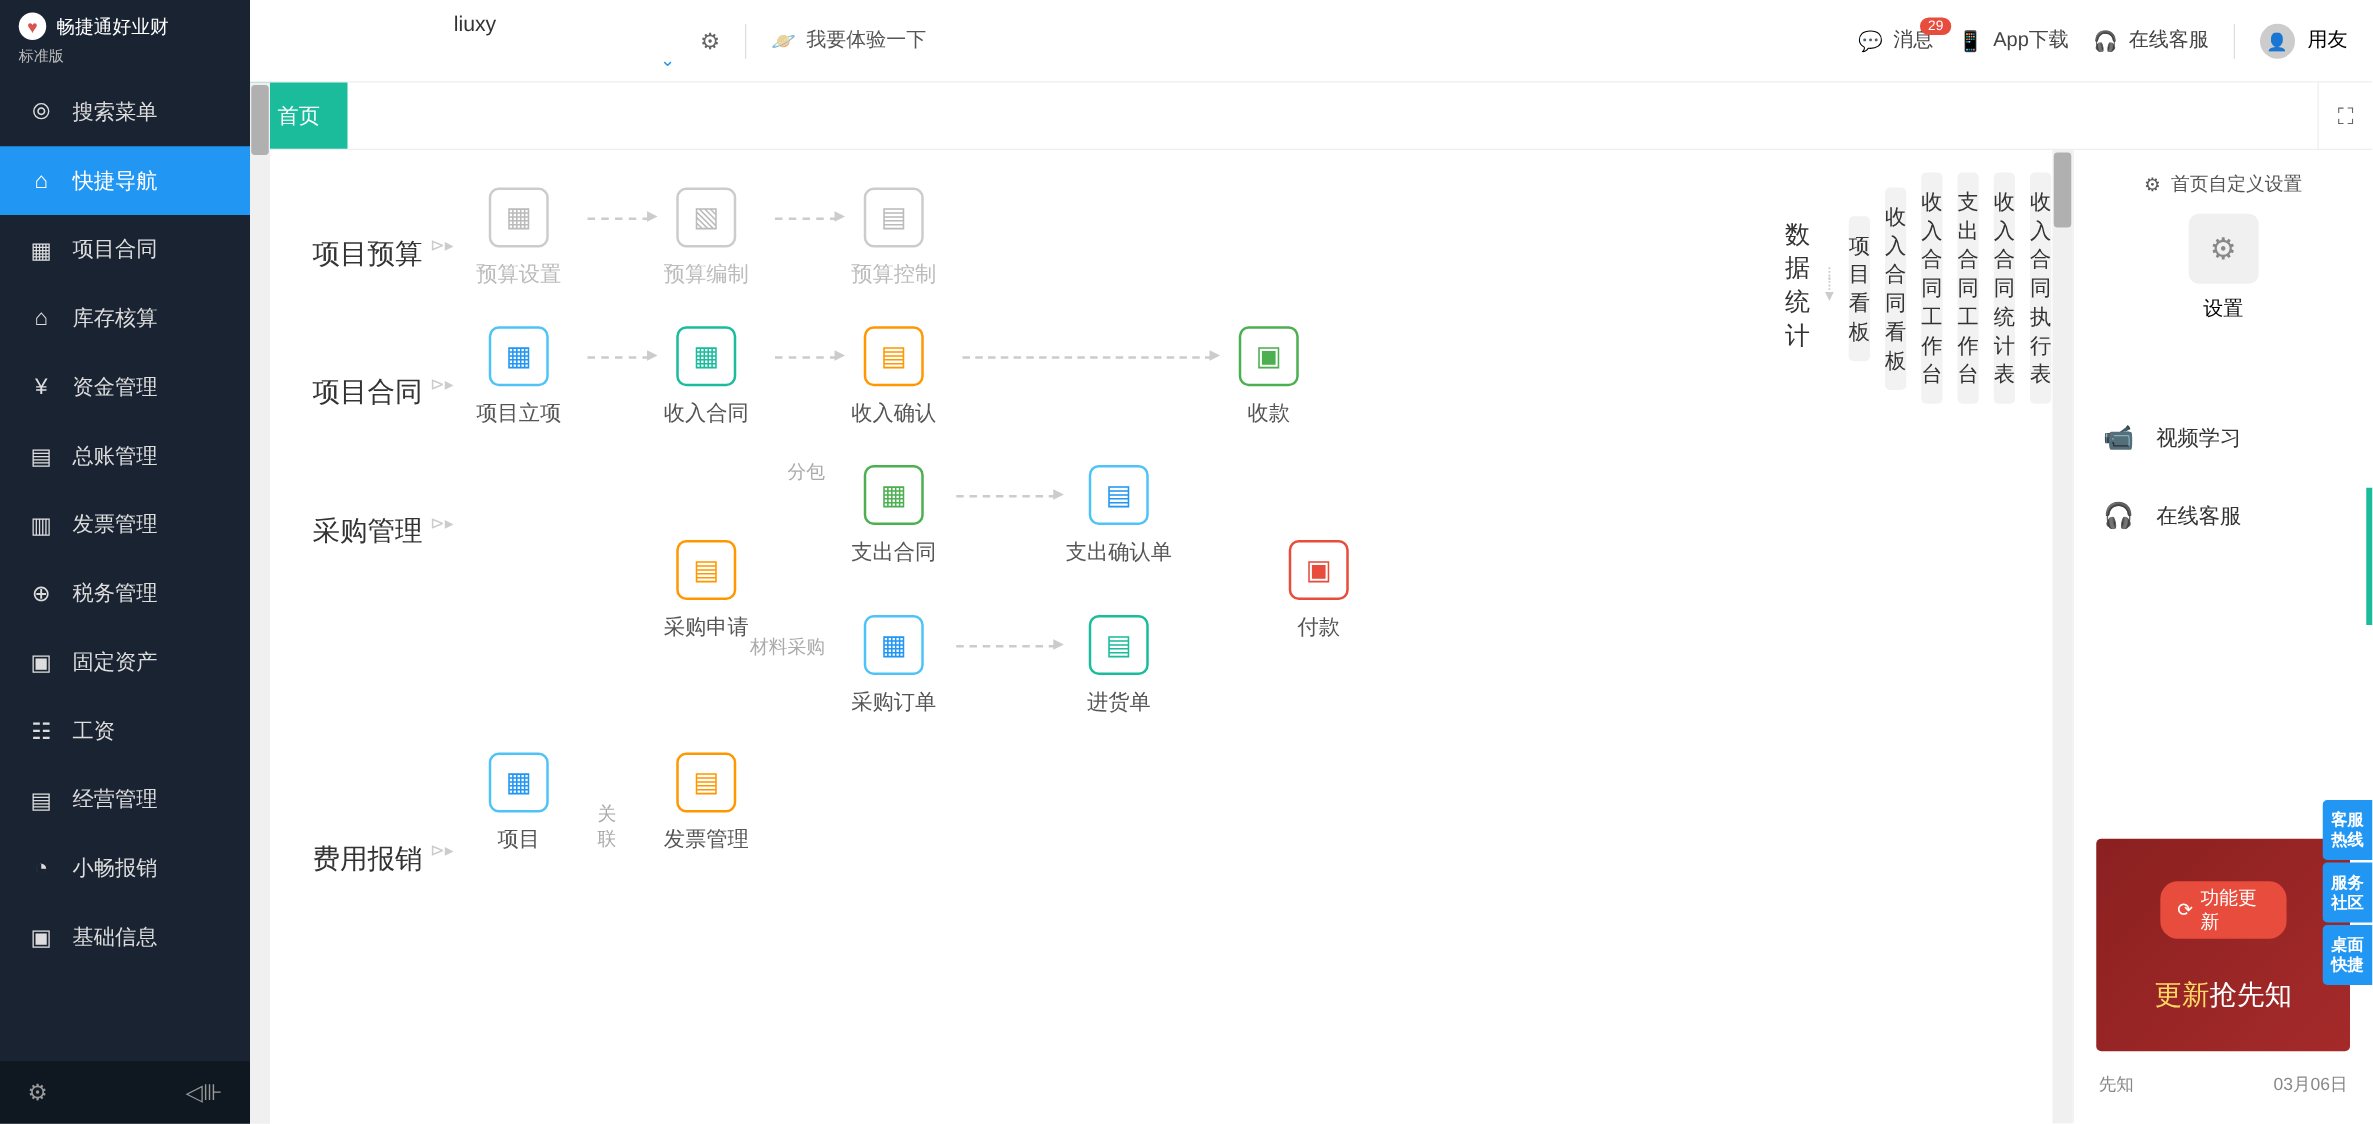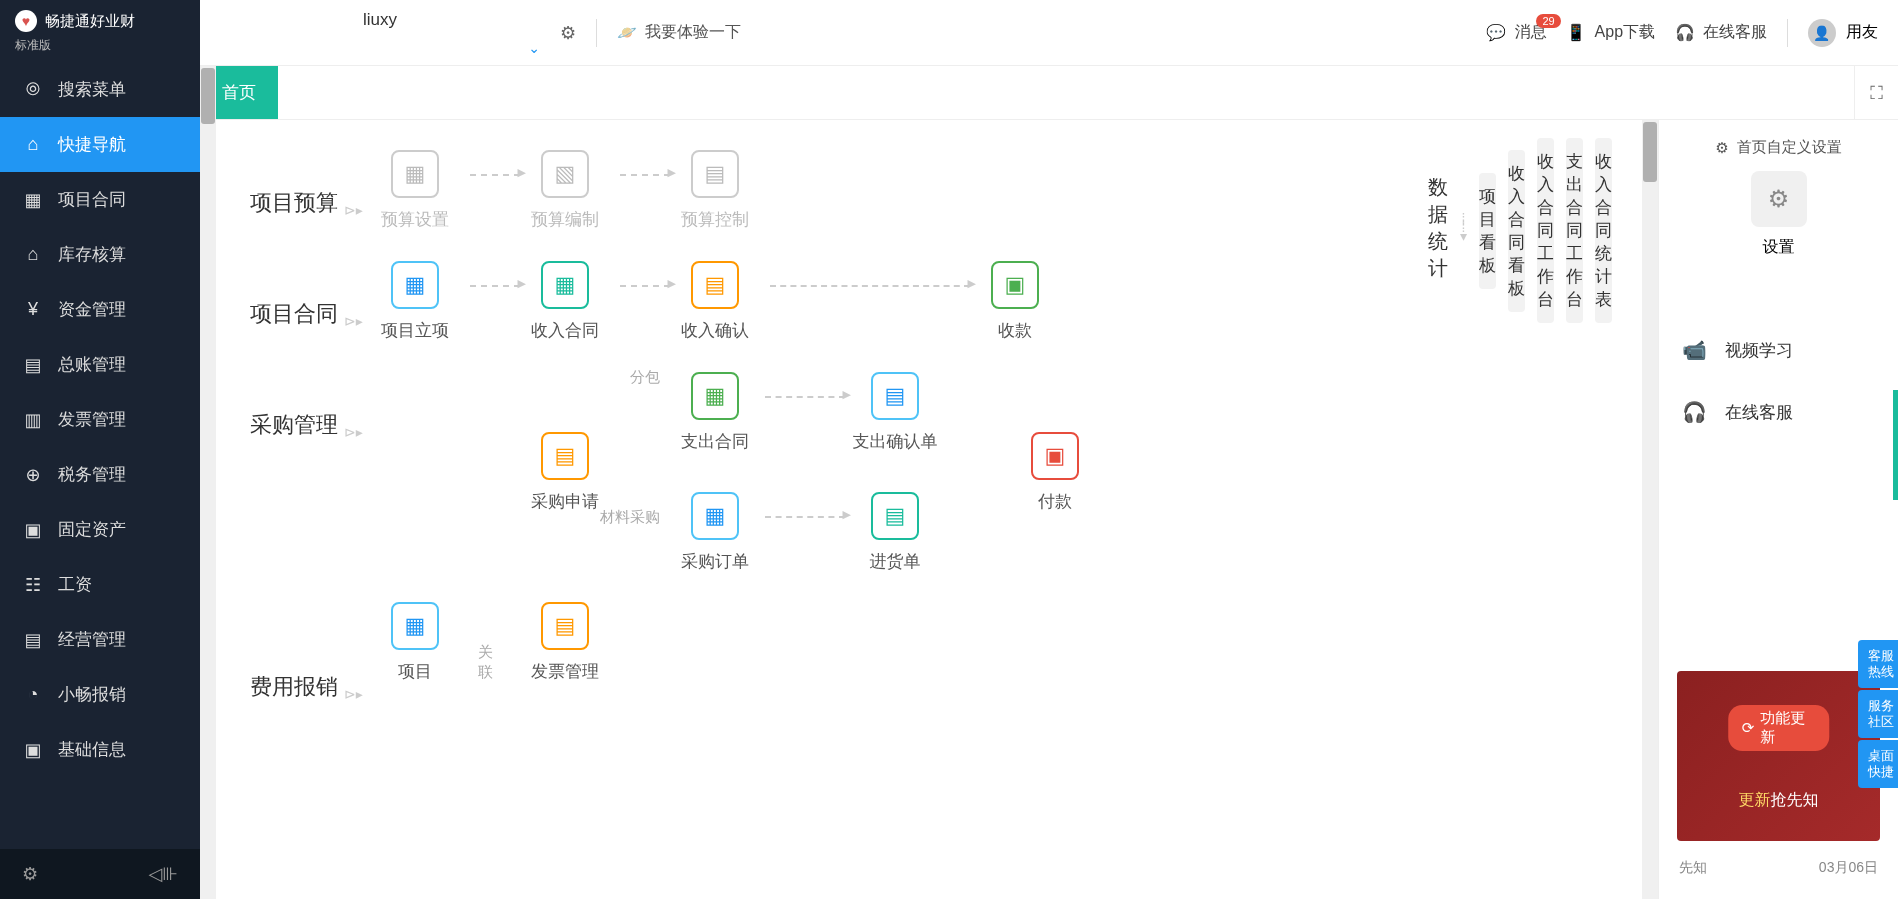--- a/index.html
+++ b/index.html
@@ -43,21 +43,21 @@
 .fullscreen-btn { position: absolute; right: 0; top: 0; width: 44px; height: 54px; display: flex; align-items: center; justify-content: center; border-left: 1px solid #eee; cursor: pointer; color: #666; font-size: 18px; }
 
 
 .content-row { flex: 1; display: flex; overflow: hidden; }
 .canvas-wrap { flex: 1; position: relative; overflow: hidden; }
 .canvas-scroll { position: absolute; right: 0; top: 0; width: 16px; height: 100%; background: #f0f0f0; }
 .canvas-thumb { position: absolute; top: 2px; left: 1px; right: 1px; height: 60px; background: #b0b0b0; border-radius: 3px; }
 .canvas { width: 100%; height: 100%; position: relative; padding: 30px 50px; }
 
 .flow-section { display: flex; align-items: flex-start; margin-bottom: 30px; position: relative; }
-.section-title { font-size: 22px; color: #333; width: 120px; padding-top: 38px; display: flex; align-items: flex-end; gap: 6px; }
+.section-title { font-size: 22px; color: #333; width: 120px; padding-top: 38px; display: flex; align-items: flex-start; gap: 6px; }
 .section-arrow { color: #ccc; font-size: 14px; }
 .flow-nodes { display: flex; align-items: flex-start; gap: 60px; position: relative; flex: 1; }
 .flow-node { display: flex; flex-direction: column; align-items: center; gap: 10px; width: 90px; }
 .node-icon { width: 48px; height: 48px; border-radius: 8px; border: 2px solid; display: flex; align-items: center; justify-content: center; font-size: 22px; background: #fff; cursor: pointer; }
 .node-icon.gray { border-color: #ccc; color: #bbb; }
 .node-icon.blue { border-color: #4fc3f7; color: #2196f3; }
 .node-icon.teal { border-color: #1abc9c; color: #1abc9c; }
 .node-icon.orange { border-color: #ff9800; color: #ff9800; }
 .node-icon.green { border-color: #4caf50; color: #4caf50; }
 .node-icon.red { border-color: #e74c3c; color: #e74c3c; }
@@ -76,27 +76,27 @@
 
 .right-panel { width: 240px; border-left: 1px solid #eee; padding: 18px; display: flex; flex-direction: column; gap: 14px; overflow: hidden; }
 .rp-header { display: flex; align-items: center; gap: 8px; font-size: 15px; color: #555; justify-content: center; }
 .rp-settings-box { display: flex; flex-direction: column; align-items: center; gap: 10px; }
 .rp-gear-box { width: 56px; height: 56px; border-radius: 8px; background: #f0f0f0; display: flex; align-items: center; justify-content: center; font-size: 24px; color: #888; cursor: pointer; }
 .rp-link { display: flex; align-items: center; gap: 16px; padding: 10px 4px; cursor: pointer; font-size: 17px; color: #333; }
 .rp-link-icon { width: 28px; height: 28px; display: flex; align-items: center; justify-content: center; color: #2196f3; font-size: 20px; }
 .rp-spacer { flex: 1; }
 .promo-banner { background: linear-gradient(135deg, #8b2020, #a52a2a); height: 170px; border-radius: 4px; position: relative; color: #fff; overflow: hidden; }
 .promo-badge { position: absolute; top: 34px; left: 50%; transform: translateX(-50%); background: #e74c3c; border-radius: 14px; padding: 4px 14px; font-size: 15px; display: flex; align-items: center; gap: 6px; }
-.promo-text { position: absolute; bottom: 30px; left: 0; right: 0; text-align: center; font-size: 16px; font-weight: 500; }
+.promo-text { position: absolute; bottom: 30px; left: 0; right: 0; text-align: center; font-size: 22px; font-weight: 500; }
 .promo-text .yellow { color: #ffd966; }
 .promo-footer { display: flex; justify-content: space-between; font-size: 14px; color: #888; padding: 4px 2px; }
 
 
 .float-btns { position: fixed; right: 0; top: 640px; display: flex; flex-direction: column; gap: 2px; }
-.float-btn { width: 40px; height: 48px; background: #2196f3; color: #fff; font-size: 13px; display: flex; align-items: center; justify-content: center; cursor: pointer; text-align: right; padding: 4px; line-height: 1.2; border-radius: 4px 0 0 4px; }
+.float-btn { width: 40px; height: 48px; background: #2196f3; color: #fff; font-size: 13px; display: flex; align-items: center; justify-content: center; cursor: pointer; text-align: center; padding: 4px; line-height: 1.2; border-radius: 4px 0 0 4px; font-weight: bold; }
 
 
 .accent-bar { position: fixed; right: 0; top: 390px; width: 5px; height: 110px; background: #1abc9c; }
 
 
 .left-scroll { position: absolute; left: 200px; top: 66px; bottom: 0; width: 16px; background: #f0f0f0; z-index: 5; }
 .left-scroll-thumb { position: absolute; top: 2px; left: 1px; right: 1px; height: 56px; background: #b0b0b0; border-radius: 3px; }
 </style>
 </head>
 <body>
@@ -325,20 +325,21 @@
           </div>
 
           <div class="stats-col">
             <div class="stats-title">数据统计</div>
             <div class="stats-dots">⁞<br>⁞<br>▾</div>
             <div class="stats-btn">项目看板</div>
             <div class="stats-btn">收入合同看板</div>
             <div class="stats-btn">收入合同工作台</div>
             <div class="stats-btn">支出合同工作台</div>
             <div class="stats-btn">收入合同统计表</div>
+            <div class="stats-btn">收入合同执行表</div>
           </div>
         </div>
         <div class="canvas-scroll">
             <div class="canvas-thumb"></div>
           </div>
       </div>
 
       <div class="right-panel">
         <div class="rp-header">
             <span>⚙</span>

